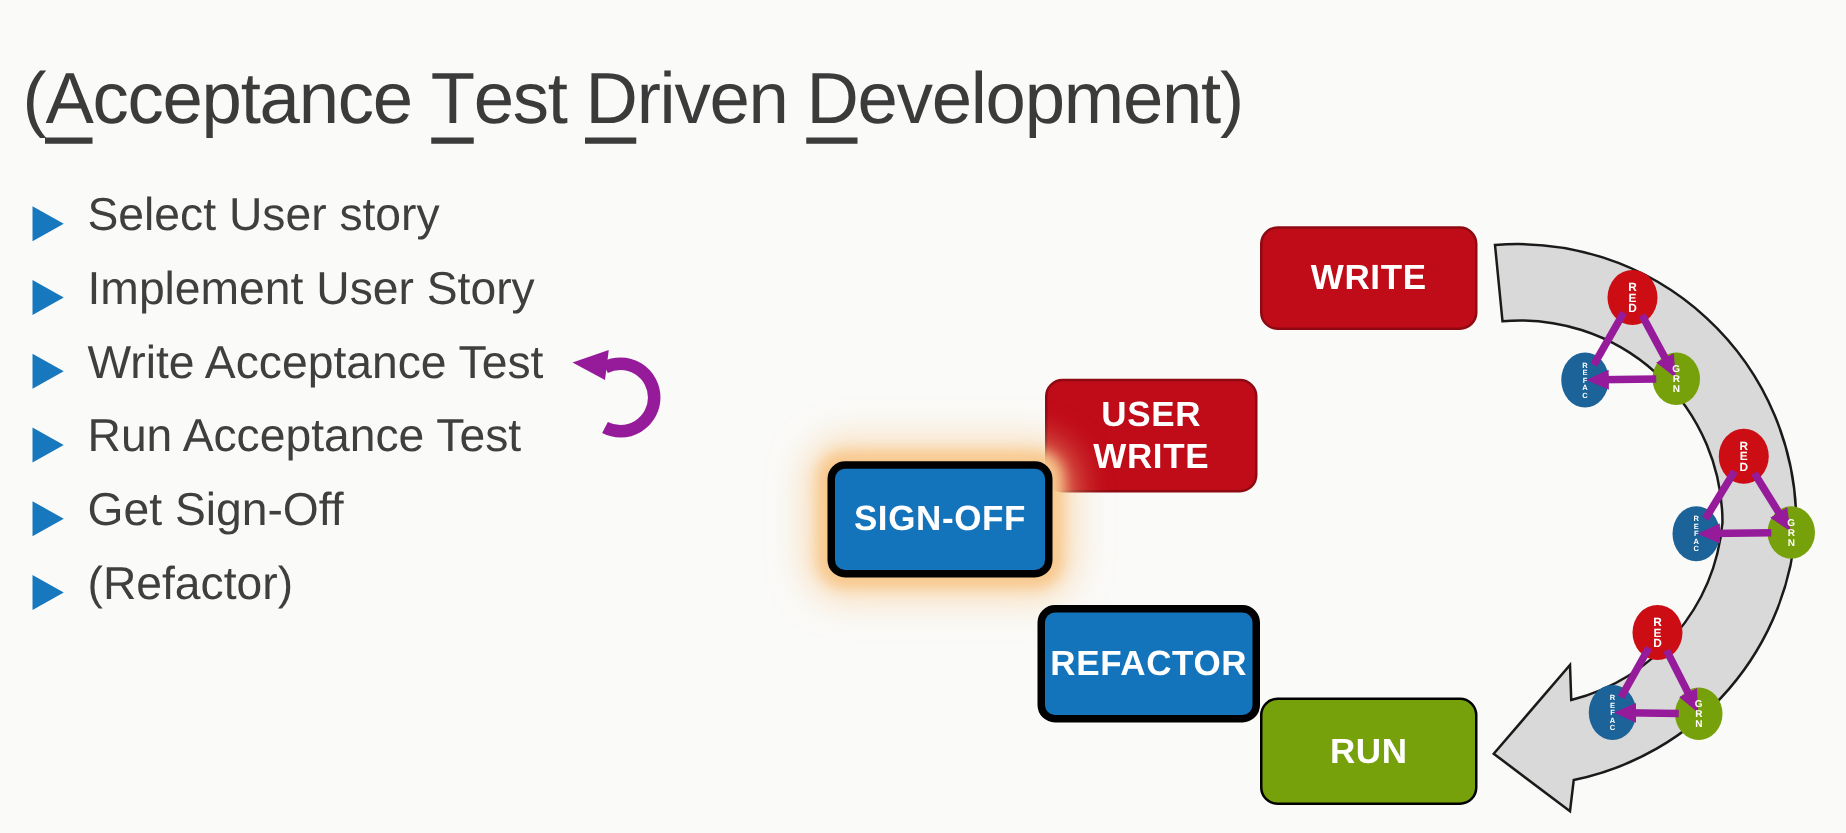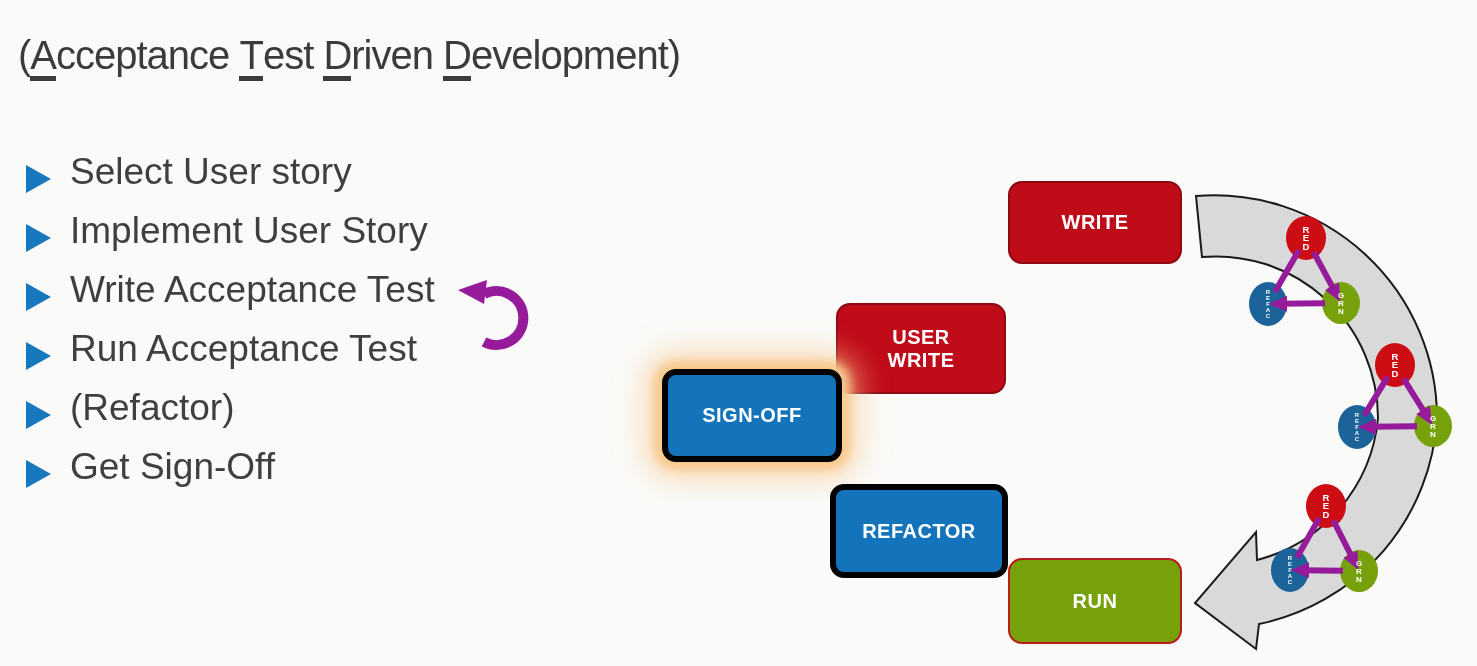--- a/index.html
+++ b/index.html
@@ -4,21 +4,21 @@
 <style>
   html,body{margin:0;padding:0;}
   body{
     width:1477px;height:666px;position:relative;overflow:hidden;
     background:var(--background,#fafaf8);
     font-family:"Liberation Sans",sans-serif;
   }
   
   .slide-title{
     position:absolute;left:18px;top:6px;
-    font-size:40px;font-weight:300;letter-spacing:-1px;
+    font-size:58px;font-weight:300;letter-spacing:-1px;
     color:var(--title,#3b3b3b);white-space:nowrap;
   }
   .slide-title .ul{
     display:inline-block;line-height:1.05;
     border-bottom:5px solid var(--title,#3b3b3b);
   }
   
   .bullets{
     position:absolute;left:26px;top:134px;margin:0;padding:0;list-style:none;
   }
@@ -32,27 +32,27 @@
     border-bottom:14px solid transparent;
     margin-right:19px;
   }
   .bullet-label{
     font-size:37px;font-weight:300;color:var(--text,#3f3f3f);white-space:nowrap;
   }
   
   .box{
     position:absolute;border-radius:14px;z-index:2;
     display:flex;flex-direction:column;align-items:center;justify-content:center;
-    color:#fff;font-weight:bold;font-size:20px;line-height:1.15;letter-spacing:.5px;
+    color:#fff;font-weight:bold;font-size:28px;line-height:1.15;letter-spacing:.5px;
     text-align:center;
   }
   .box span:empty{display:none;}
   .box-red{background:var(--box-red,#c00b18);border:2px solid #8e0a12;}
   .box-blue{background:var(--box-blue,#1474bb);border:6px solid #000000;}
-  .box-green{background:var(--box-green,#76a10b);border:2px solid #b91c1c;}
+  .box-green{background:var(--box-green,#76a10b);border:2px solid #000000;}
   #box-write{left:1008px;top:181px;width:170px;height:79px;}
   #box-user-story{left:836px;top:255px;width:166px;height:87px;margin-top:48px;}
   #box-sign-off{
     left:662px;top:369px;width:168px;height:81px;
     box-shadow:0 0 10px 8px var(--glow,#f8c98f), 0 0 28px 18px rgba(248,201,143,.6);
   }
   #box-refactor{left:830px;top:484px;width:166px;height:82px;}
   #box-run{left:1008px;top:558px;width:170px;height:82px;}
   
   #diagram-svg,#loop-svg{position:absolute;left:0;top:0;z-index:1;}
@@ -79,25 +79,25 @@
     <li>
       <span class="tri"></span>
       <span class="bullet-label">Write Acceptance Test</span>
     </li>
     <li>
       <span class="tri"></span>
       <span class="bullet-label">Run Acceptance Test</span>
     </li>
     <li>
       <span class="tri"></span>
-      <span class="bullet-label">(Refactor)</span>
+      <span class="bullet-label">Get Sign-Off</span>
     </li>
     <li>
       <span class="tri"></span>
-      <span class="bullet-label">Get Sign-Off</span>
+      <span class="bullet-label">(Refactor)</span>
     </li>
   </ul>
 
 <svg id="loop-svg" width="1477" height="666" viewBox="0 0 1477 666" aria-hidden="true">
   <path class="loop-arc" d="M 484,342 A 27,27 0 1 0 484,294"></path>
   <polygon class="loop-head" points="458,290 487,280 484,304"></polygon>
 </svg>
 
 <svg id="diagram-svg" width="1477" height="666" viewBox="0 0 1477 666">
   <defs>

